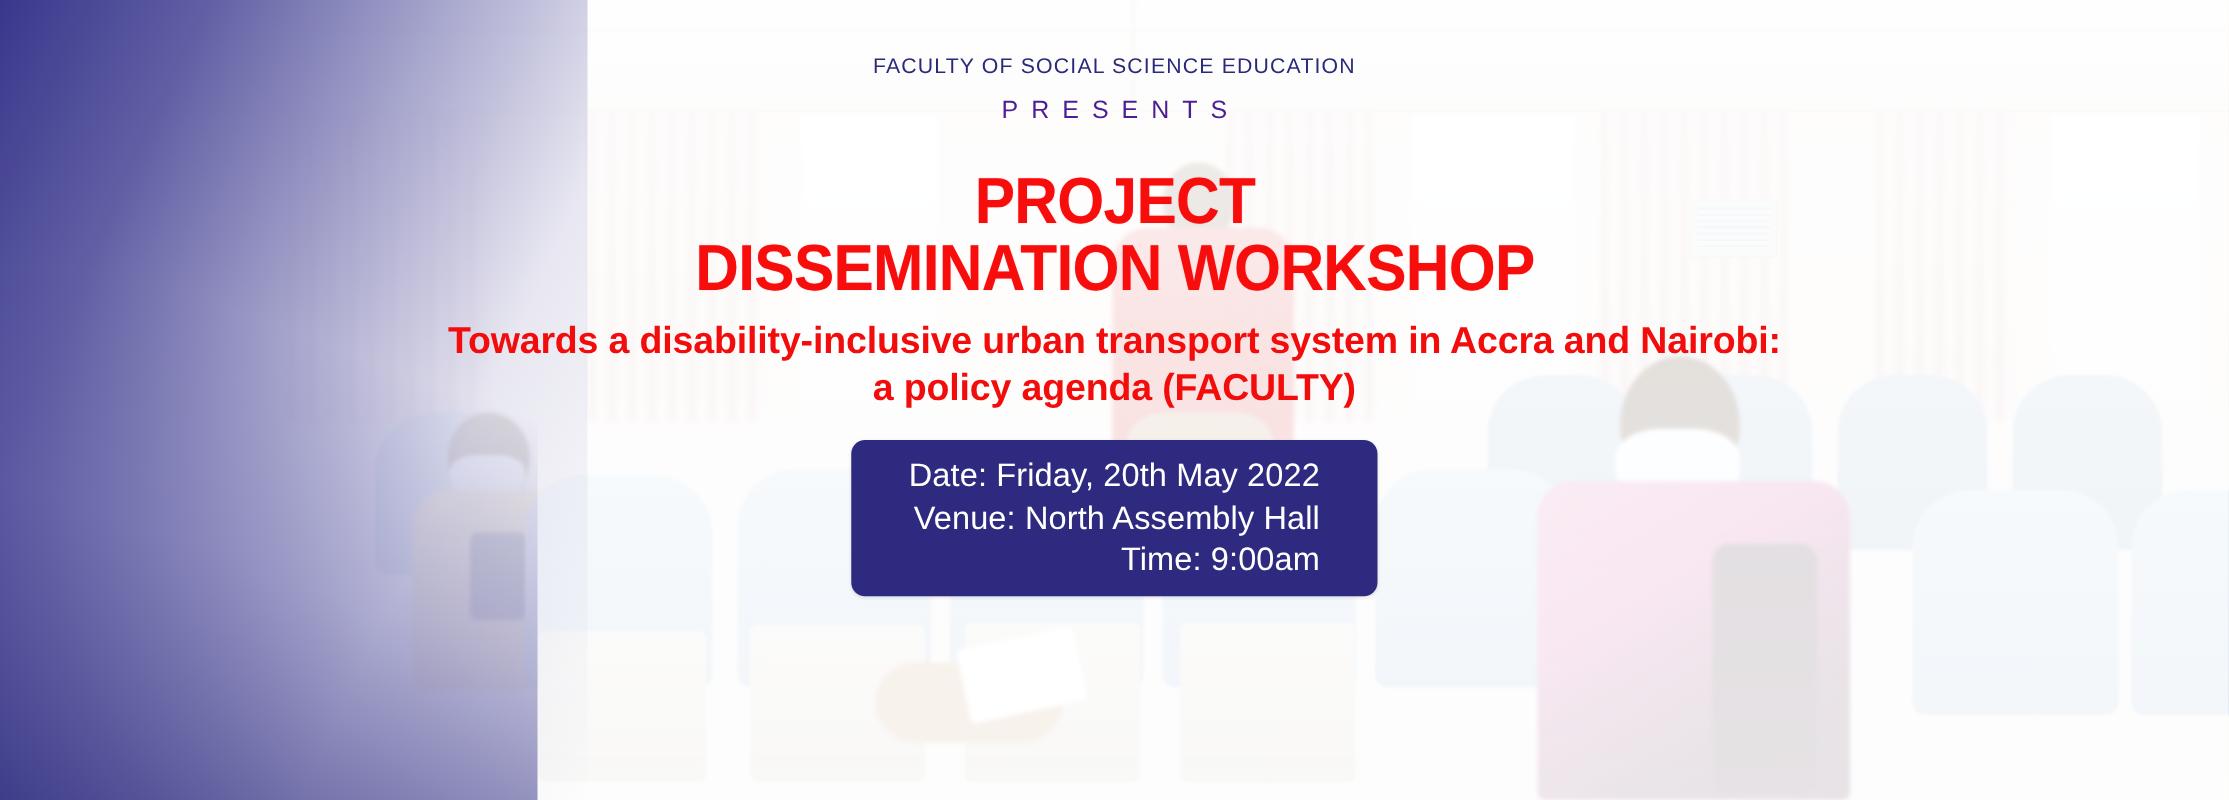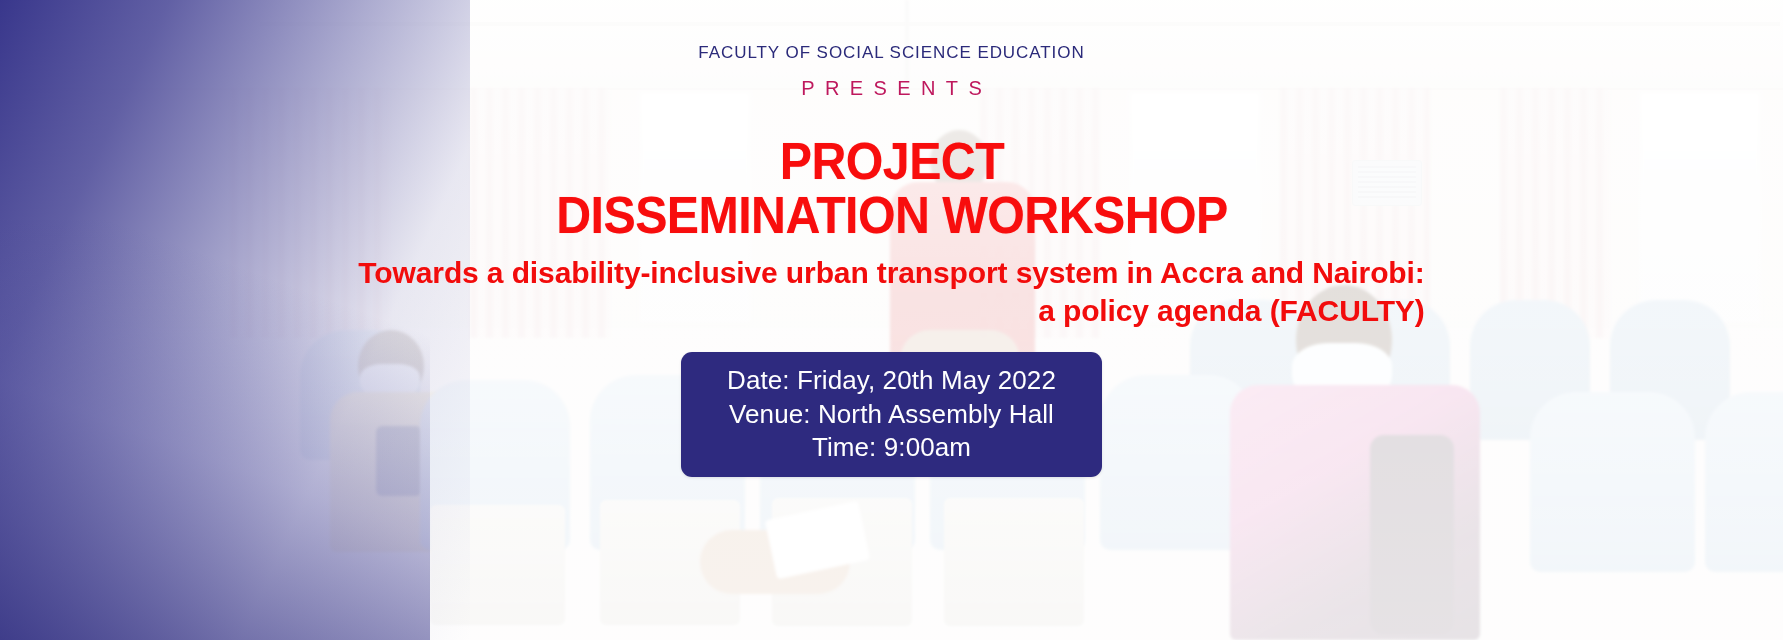--- a/index.html
+++ b/index.html
@@ -126,21 +126,21 @@
     margin-top:16px;
     color:#1f1f78;
     font-size:34px;
     font-weight:700;
     letter-spacing:-.005em;
     line-height:1;
     white-space:nowrap;
   }
   .presents{
     margin-top:17px;
-    color:#be185d;
+    color:#4c1d95;
     font-size:20px;
     font-weight:400;
     letter-spacing:.52em;
     line-height:1;
     text-indent:.52em;
     white-space:nowrap;
   }
 
   .title{
     margin-top:36px;
@@ -154,38 +154,38 @@
     text-shadow:0 0 1px rgba(248,13,13,.35);
   }
   .title .l2{ display:block; }
 
   .subtitle{
     margin-top:12px;
     color:#f20c0c;
     font-size:30px;
     font-weight:700;
     line-height:1.27;
-    text-align:right;
+    text-align:center;
     letter-spacing:-.004em;
   }
 
   .details{
     margin-top:22px;
     background:#2e2a7f;
     color:#ffffff;
     border-radius:11px;
     padding:12px 46px 13px;
     text-align:center;
     font-size:26px;
     font-weight:400;
     line-height:1.28;
     letter-spacing:.004em;
     box-shadow:0 1px 3px rgba(0,0,0,.10);
   }
-  .details div{ white-space:nowrap; }
+  .details div{ white-space:nowrap;text-align:right; }
 </style>
 </head>
 <body>
 
 <div class="banner">
 
   <div class="photo">
     <div class="ph-ceiling"></div>
     <div class="ph-rail"></div>
     <div class="ph-pole"></div>

